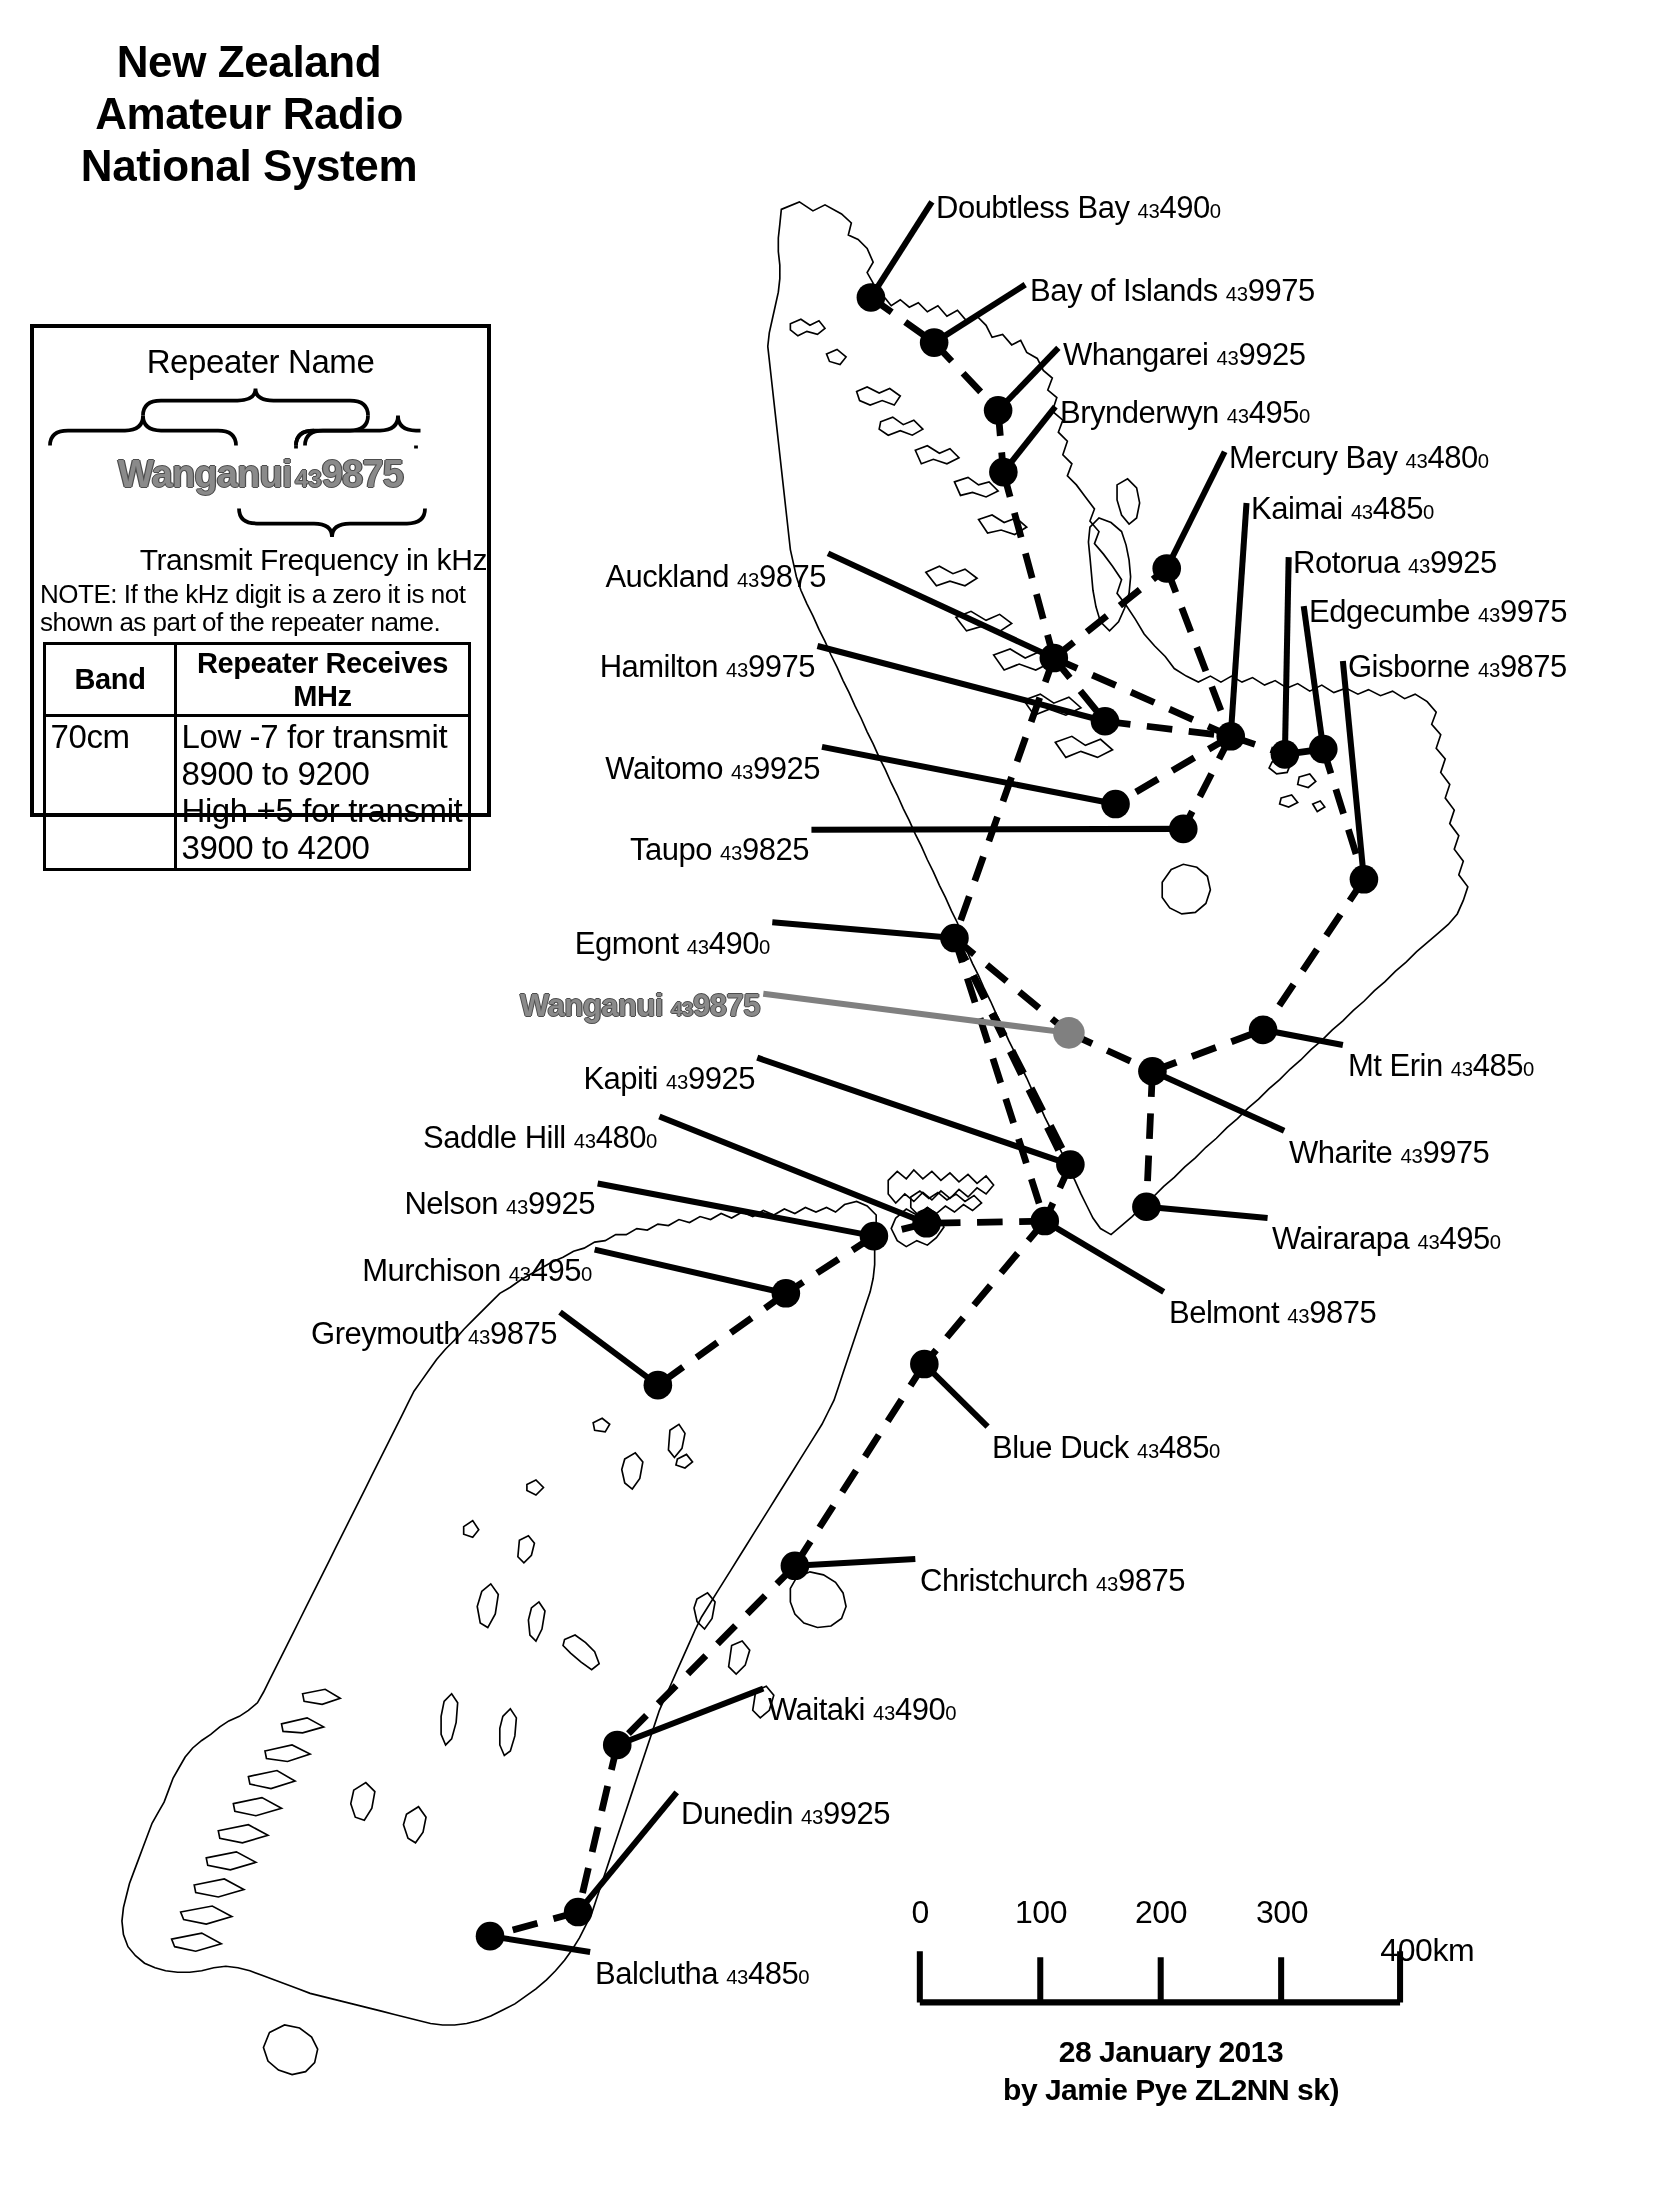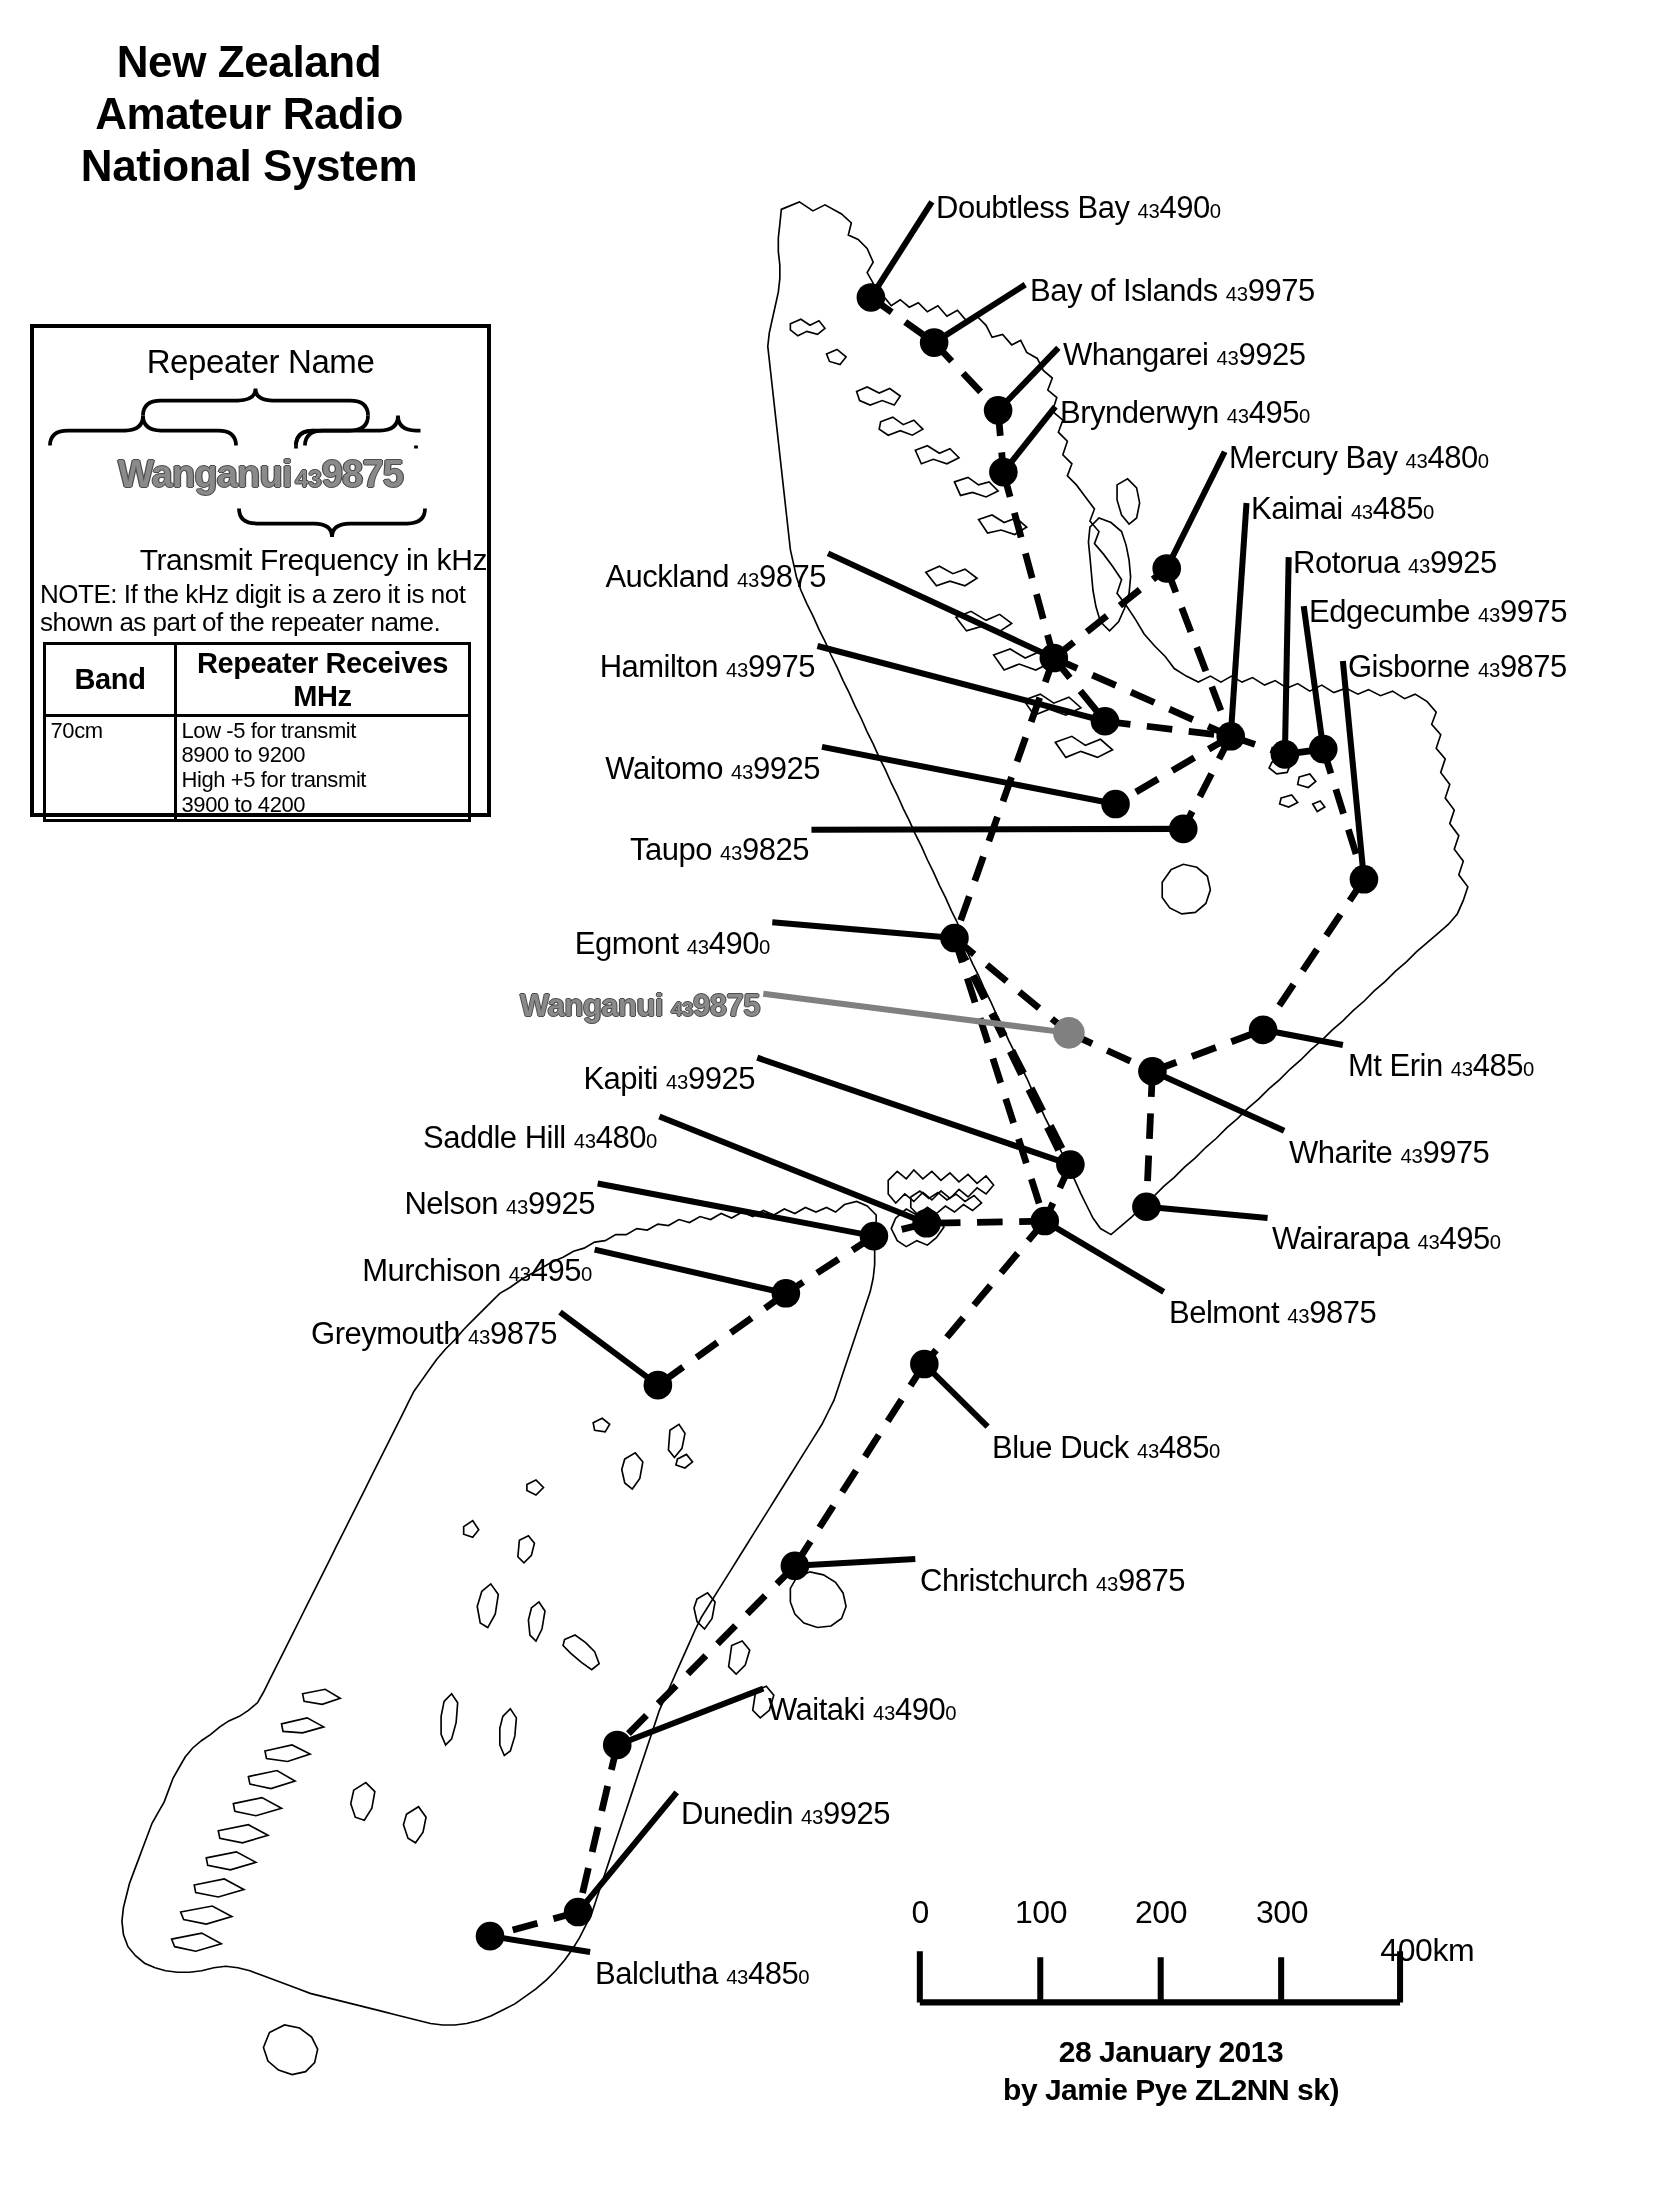--- a/index.html
+++ b/index.html
@@ -123,21 +123,21 @@
     font-size: 29px;
     font-weight: bold;
     text-align: center;
     letter-spacing: -0.4px;
   }
   table.legend-table th.band-head {
     vertical-align: middle;
     width: 119px;
   }
   table.legend-table td {
-    font-size: 22px;
+    font-size: 33px;
     letter-spacing: -0.4px;
     line-height: 1.12;
   }
 
   
   .map-label {
     position: absolute;
     white-space: nowrap;
     font-size: 31px;
     letter-spacing: -0.5px;
@@ -498,21 +498,21 @@
           <tr>
         <th class="band-head">Band</th>
         <th>
           <span>Repeater Receives</span><br>
           <span>MHz</span>
         </th>
       </tr>
       <tr>
         <td>70cm</td>
         <td>
-          <div>Low -5 for transmit</div>
+          <div>Low -7 for transmit</div>
           <div>8900 to 9200</div>
           <div>High +5 for transmit</div>
           <div>3900 to 4200</div>
         </td>
       </tr>
     </tbody>
       </table>
   </div>
 
   <div id="repeater-labels">

